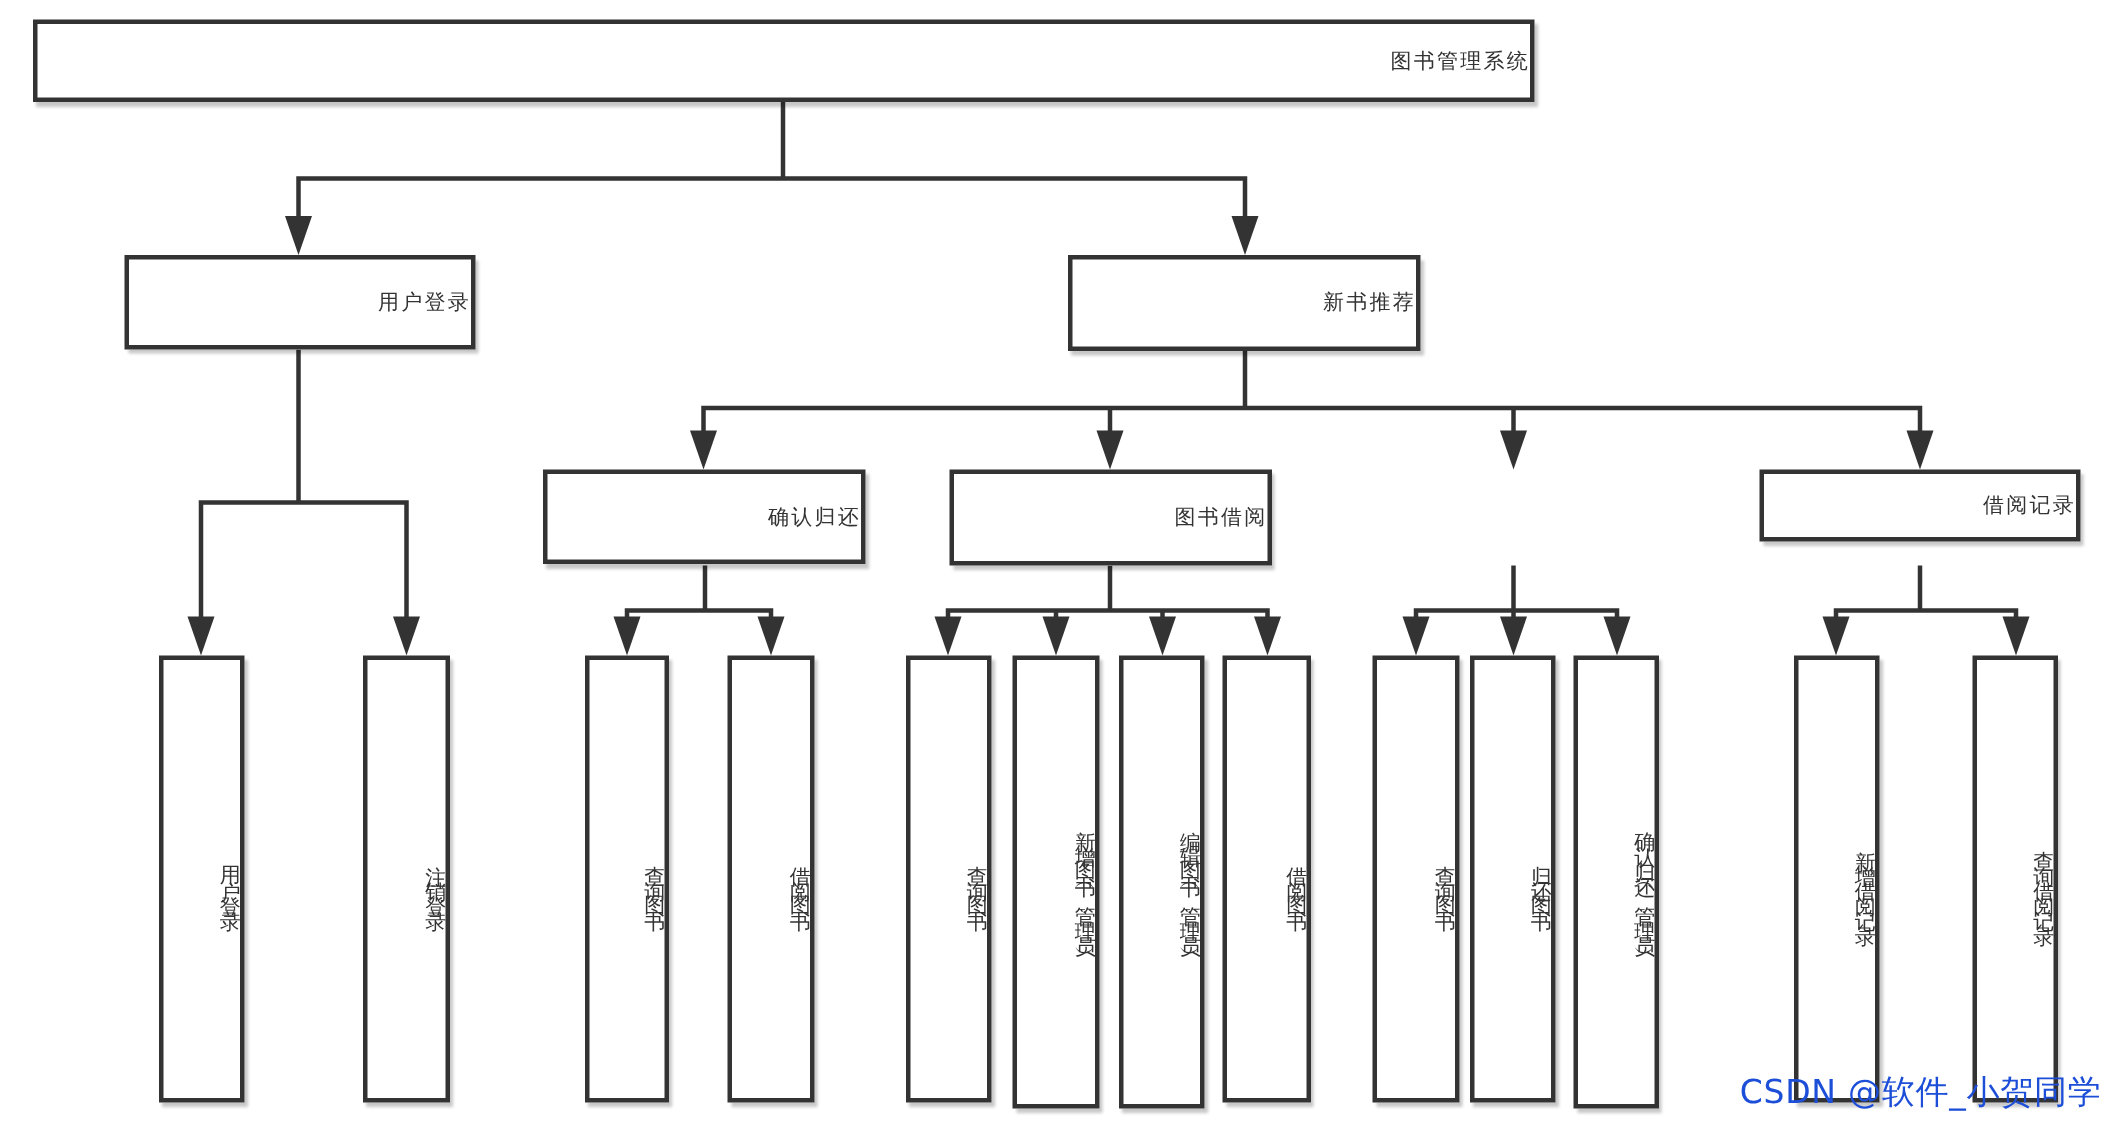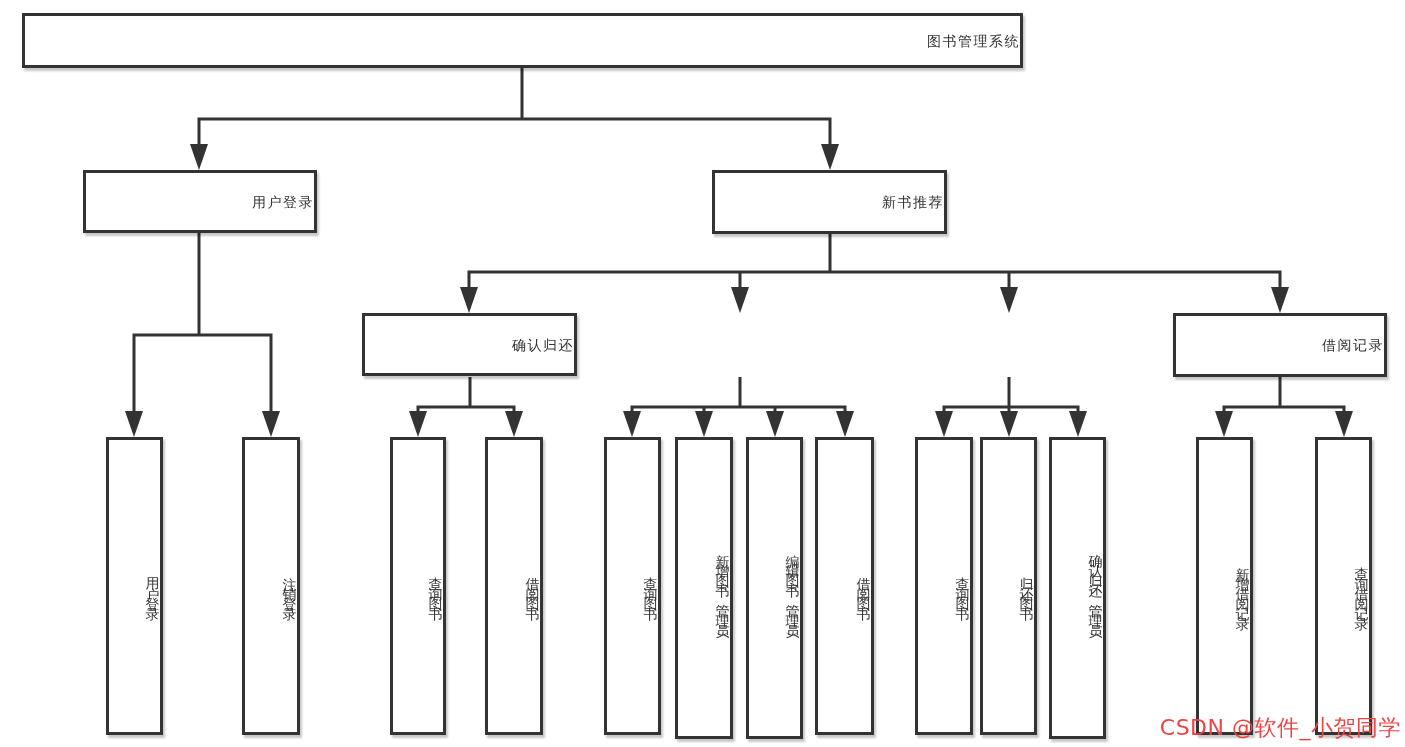--- a/index.html
+++ b/index.html
@@ -41,34 +41,34 @@
     text-orientation: mixed;
     letter-spacing: 10px;
     line-height: 1;
     white-space: nowrap;
   }
   .watermark {
     position: absolute;
     right: 4px;
     bottom: 4px;
     font-size: 22px;
-    color: #ef4444;
+    color: #1d4ed8;
     letter-spacing: 0.5px;
     z-index: 3;
     white-space: nowrap;
     text-align: center;
   }
   
   .n-root   { left: 22px;   top: 13px;  width: 1001px; height: 55px; }
   .n-login  { left: 83px;   top: 170px; width: 234px;  height: 63px; }
   .n-mgmt   { left: 712px;  top: 170px; width: 235px;  height: 64px; }
   .n-newrec { left: 362px;  top: 313px; width: 215px;  height: 63px; }
   .n-borrow { left: 633px;  top: 313px; width: 215px;  height: 64px; }
   .n-curr   { left: 903px;  top: 313px; width: 213px;  height: 64px; }
-  .n-rec    { left: 1173px; top: 313px; width: 214px;  height: 64px; }
+  .n-rec    { left: 1173px; top: 313px; width: 214px;  height: 48px; }
   .lf       { top: 437px; height: 298px; }
   .lf-tall  { top: 437px; height: 302px; }
   .lf1  { left: 106px;  width: 57px; }
   .lf2  { left: 242px;  width: 58px; }
   .lf3  { left: 390px;  width: 56px; }
   .lf4  { left: 485px;  width: 58px; }
   .lf5  { left: 604px;  width: 57px; }
   .lf6  { left: 675px;  width: 58px; }
   .lf7  { left: 746px;  width: 57px; }
   .lf8  { left: 815px;  width: 59px; }
@@ -141,20 +141,23 @@
   <div class="node n-login">
     <span class="hlabel">用户登录</span>
   </div>
   <div class="node n-mgmt">
     <span class="hlabel">新书推荐</span>
   </div>
 
   <div class="node n-newrec">
     <span class="hlabel">确认归还</span>
   </div>
+  <div class="node n-borrow">
+    <span class="hlabel">图书借阅</span>
+  </div>
   <div class="node n-rec">
     <span class="hlabel">借阅记录</span>
   </div>
 
   <div class="node leaf lf lf1">
     <span class="vlabel">用户登录</span>
   </div>
   <div class="node leaf lf lf2">
     <span class="vlabel">注销登录</span>
   </div>

